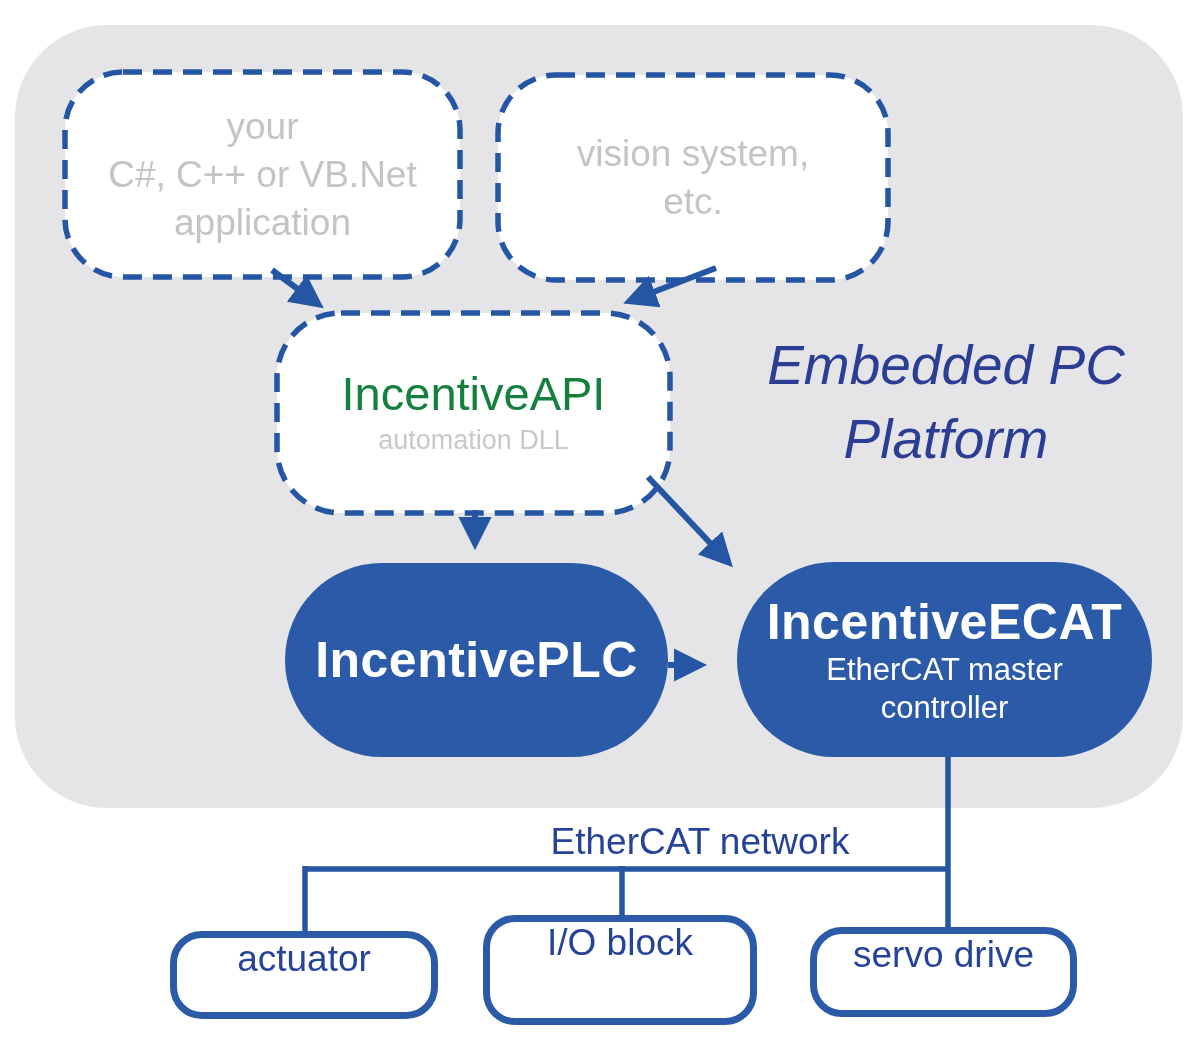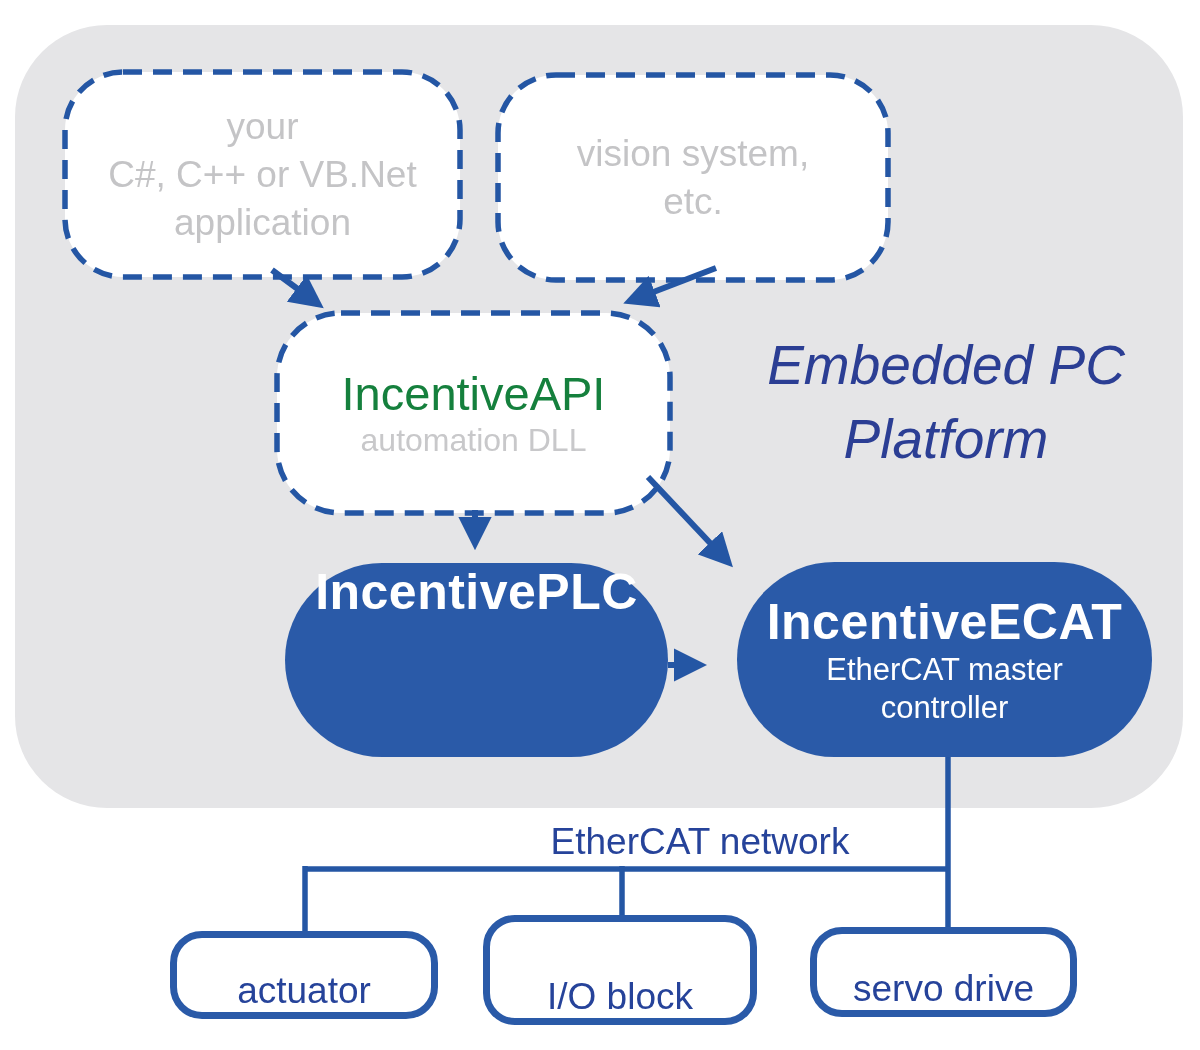--- a/index.html
+++ b/index.html
@@ -15,21 +15,21 @@
   }
   
   #connector-layer{left:0;top:0;width:1200px;height:1050px;z-index:1;}
   
   .ghost-text{
     display:flex;flex-direction:column;align-items:center;justify-content:center;
     text-align:center;color:#c4c4c6;z-index:2;
   }
   .ghost-line{font-size:37px;line-height:48px;}
   .api-title{font-size:47px;line-height:54px;color:#15803d;}
-  .api-sub{font-size:32px;line-height:38px;color:#c8c8ca;}
+  .api-sub{font-size:27px;line-height:38px;color:#c8c8ca;}
   
   .solid-box{
     background:#2a5aa8;border-radius:98px;color:#ffffff;z-index:2;
     display:flex;flex-direction:column;align-items:center;justify-content:center;
     text-align:center;
   }
   .solid-title{font-size:50px;line-height:58px;font-weight:700;letter-spacing:0.5px;}
   .solid-sub{font-size:31px;line-height:38px;font-weight:400;}
   
   #platform-title{
@@ -37,21 +37,21 @@
     color:#2b3e94;font-size:55px;line-height:74px;font-weight:400;font-style:italic;
   }
   
   #network-label{
     left:500px;top:822px;width:400px;z-index:2;text-align:center;
     color:#26439a;font-size:37px;line-height:40px;
   }
   
   .device-box{
     background:#ffffff;border:7px solid #2a5aa8;border-radius:32px;z-index:2;
-    display:flex;align-items:flex-end;justify-content:center;text-align:center;
+    display:flex;align-items:flex-start;justify-content:center;text-align:center;
     color:#26439a;font-size:37px;box-sizing:border-box;
   }
 </style>
 </head>
 <body>
 
 <div id="canvas">
 
   <div id="platform-panel" class="abs"></div>
 
@@ -92,21 +92,21 @@
   <div class="abs ghost-text" style="left:277px;top:313px;width:393px;height:200px;">
     <div class="api-title">IncentiveAPI</div>
     <div class="api-sub">automation DLL</div>
   </div>
 
   <div id="platform-title" class="abs">
     <div>Embedded PC</div>
     <div>Platform</div>
   </div>
 
-  <div class="abs solid-box" style="left:285px;top:563px;width:383px;height:194px;justify-content:space-between;">
+  <div class="abs solid-box" style="left:285px;top:563px;width:383px;height:194px;">
     <div class="solid-title">IncentivePLC</div>
   </div>
 
   <div class="abs solid-box" style="left:737px;top:562px;width:415px;height:195px;">
     <div class="solid-title">IncentiveECAT</div>
     <div class="solid-sub">EtherCAT master</div>
     <div class="solid-sub">controller</div>
   </div>
 
   <div id="network-label" class="abs">EtherCAT network</div>

